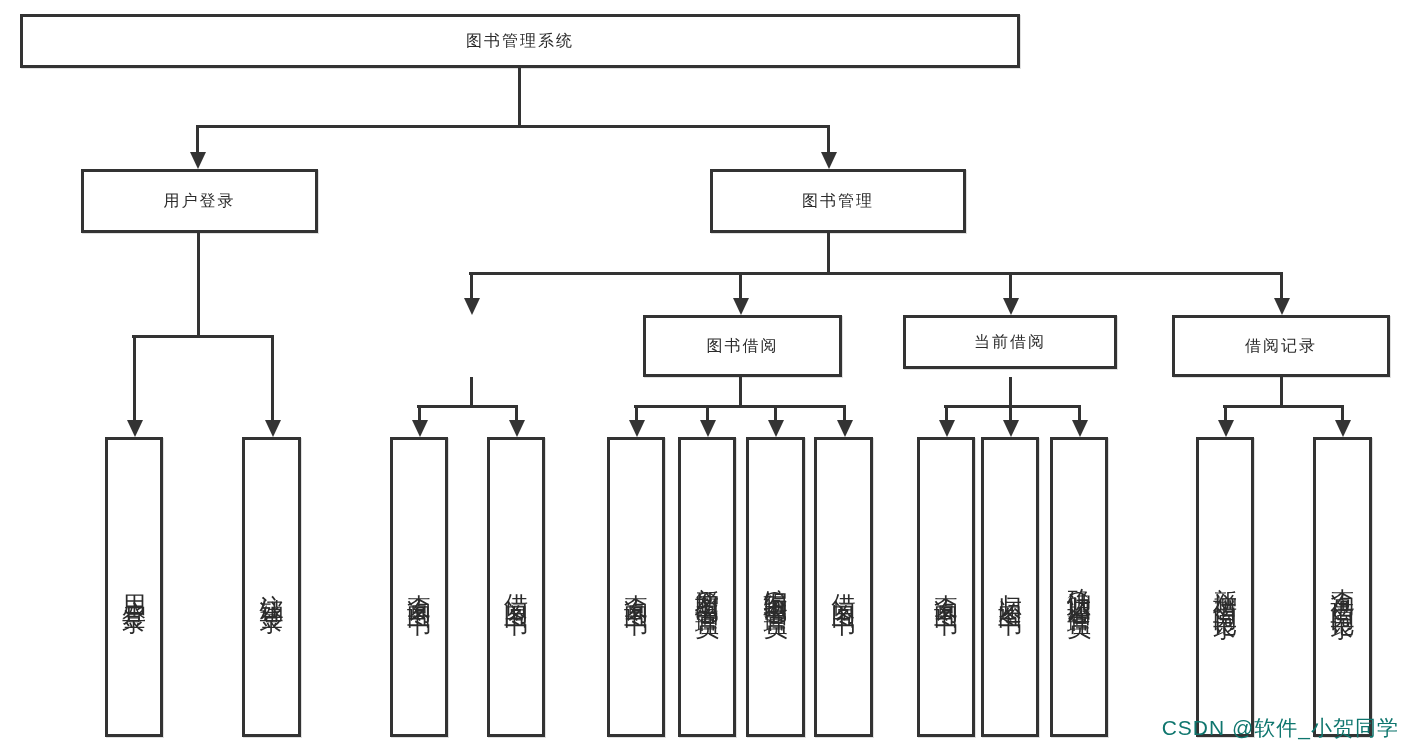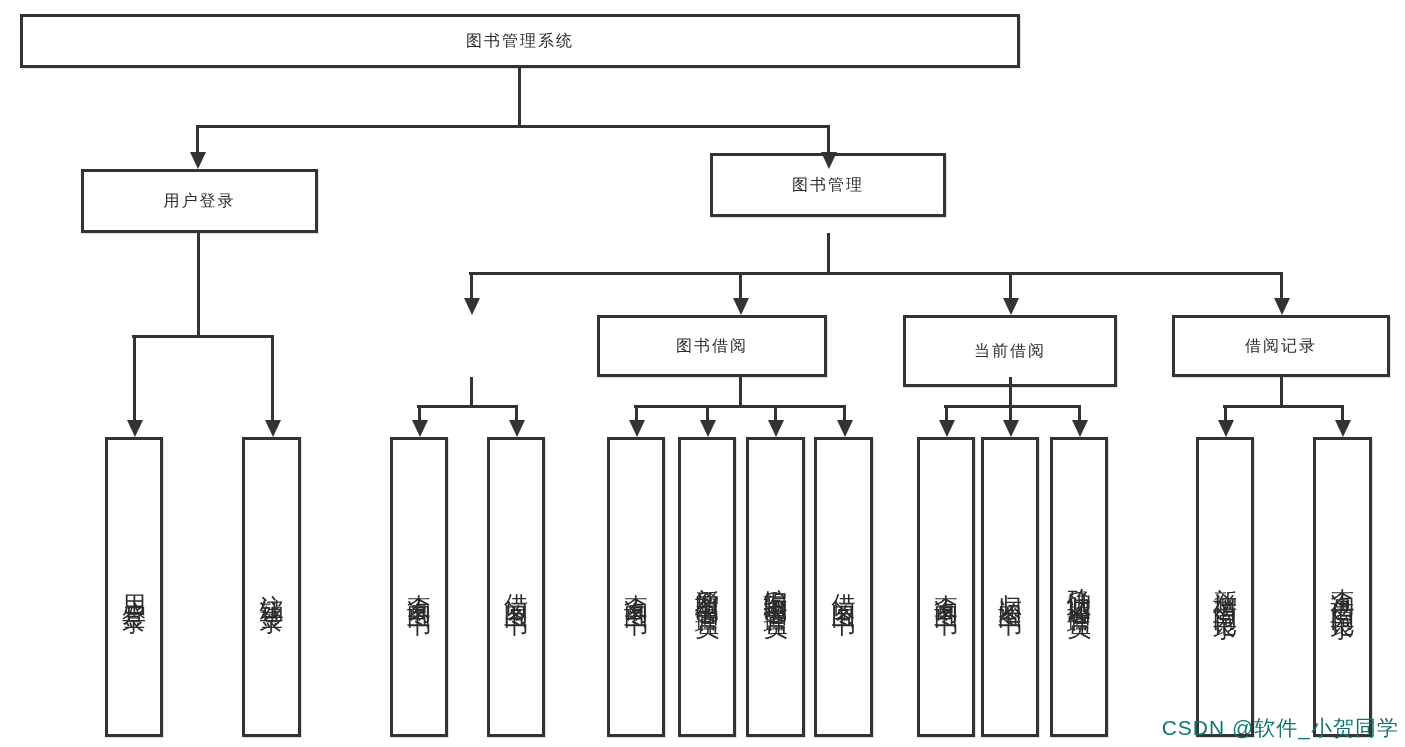--- a/index.html
+++ b/index.html
@@ -67,24 +67,24 @@
   }
 </style>
 </head>
 <body>
 
 <div class="canvas">
 
   <div class="box" style="left:20px;top:14px;width:1000px;height:54px">图书管理系统</div>
 
   <div class="box" style="left:81px;top:169px;width:237px;height:64px">用户登录</div>
-  <div class="box" style="left:710px;top:153px;width:236px;height:64px">图书管理</div>
+  <div class="box" style="left:710px;top:169px;width:256px;height:64px">图书管理</div>
 
-  <div class="box" style="left:597px;top:315px;width:230px;height:62px">图书借阅</div>
-  <div class="box" style="left:903px;top:315px;width:214px;height:72px">当前借阅</div>
+  <div class="box" style="left:643px;top:315px;width:199px;height:62px">图书借阅</div>
+  <div class="box" style="left:903px;top:315px;width:214px;height:54px">当前借阅</div>
   <div class="box" style="left:1172px;top:315px;width:218px;height:62px">借阅记录</div>
 
   <div class="vbox" style="left:105px;top:437px;width:58px;height:300px">用户登录</div>
   <div class="vbox" style="left:242px;top:437px;width:59px;height:300px">注销登录</div>
 
   <div class="vbox" style="left:390px;top:437px;width:58px;height:300px">查询图书</div>
   <div class="vbox" style="left:487px;top:437px;width:58px;height:300px">借阅图书</div>
 
   <div class="vbox" style="left:607px;top:437px;width:58px;height:300px">查询图书</div>
   <div class="vbox" style="left:678px;top:437px;width:58px;height:300px;letter-spacing:4px">新增图书（管理员）</div>

